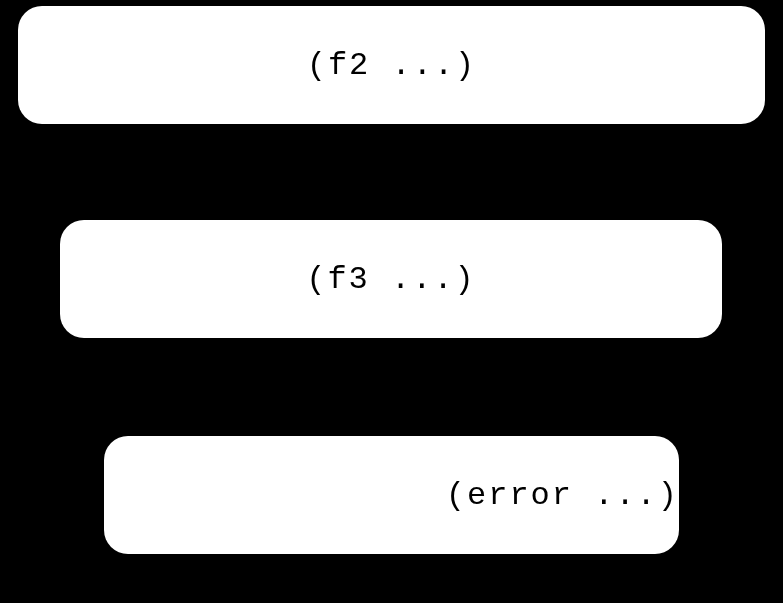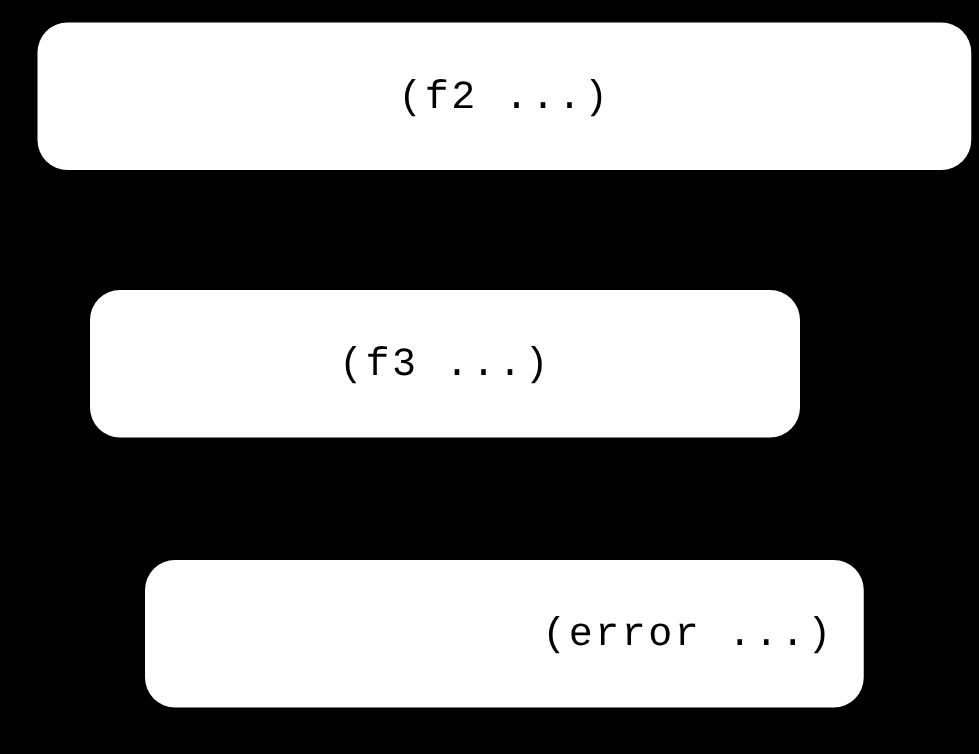--- a/index.html
+++ b/index.html
@@ -1,17 +1,17 @@
 <!DOCTYPE html>
 <html><head>
   <meta charset="utf-8">
   <style>
     * {
       margin: 0;
-      padding: 12px;
+      padding: 0;
       box-sizing: border-box;
     }
     body {
       width: 783px;
       height: 603px;
       background: #000;
       position: relative;
       font-family: "Courier New", Courier, monospace;
     }
     .box {
@@ -27,21 +27,21 @@
     }
     .box1 {
       left: 18px;
       top: 6px;
       width: 747px;
       height: 118px;
     }
     .box2 {
       left: 60px;
       top: 220px;
-      width: 568px;
+      width: 662px;
       height: 118px;
     }
     .box3 {
       left: 104px;
       top: 436px;
       width: 575px;
       height: 118px;
       justify-content: flex-end;
     }
   </style>

